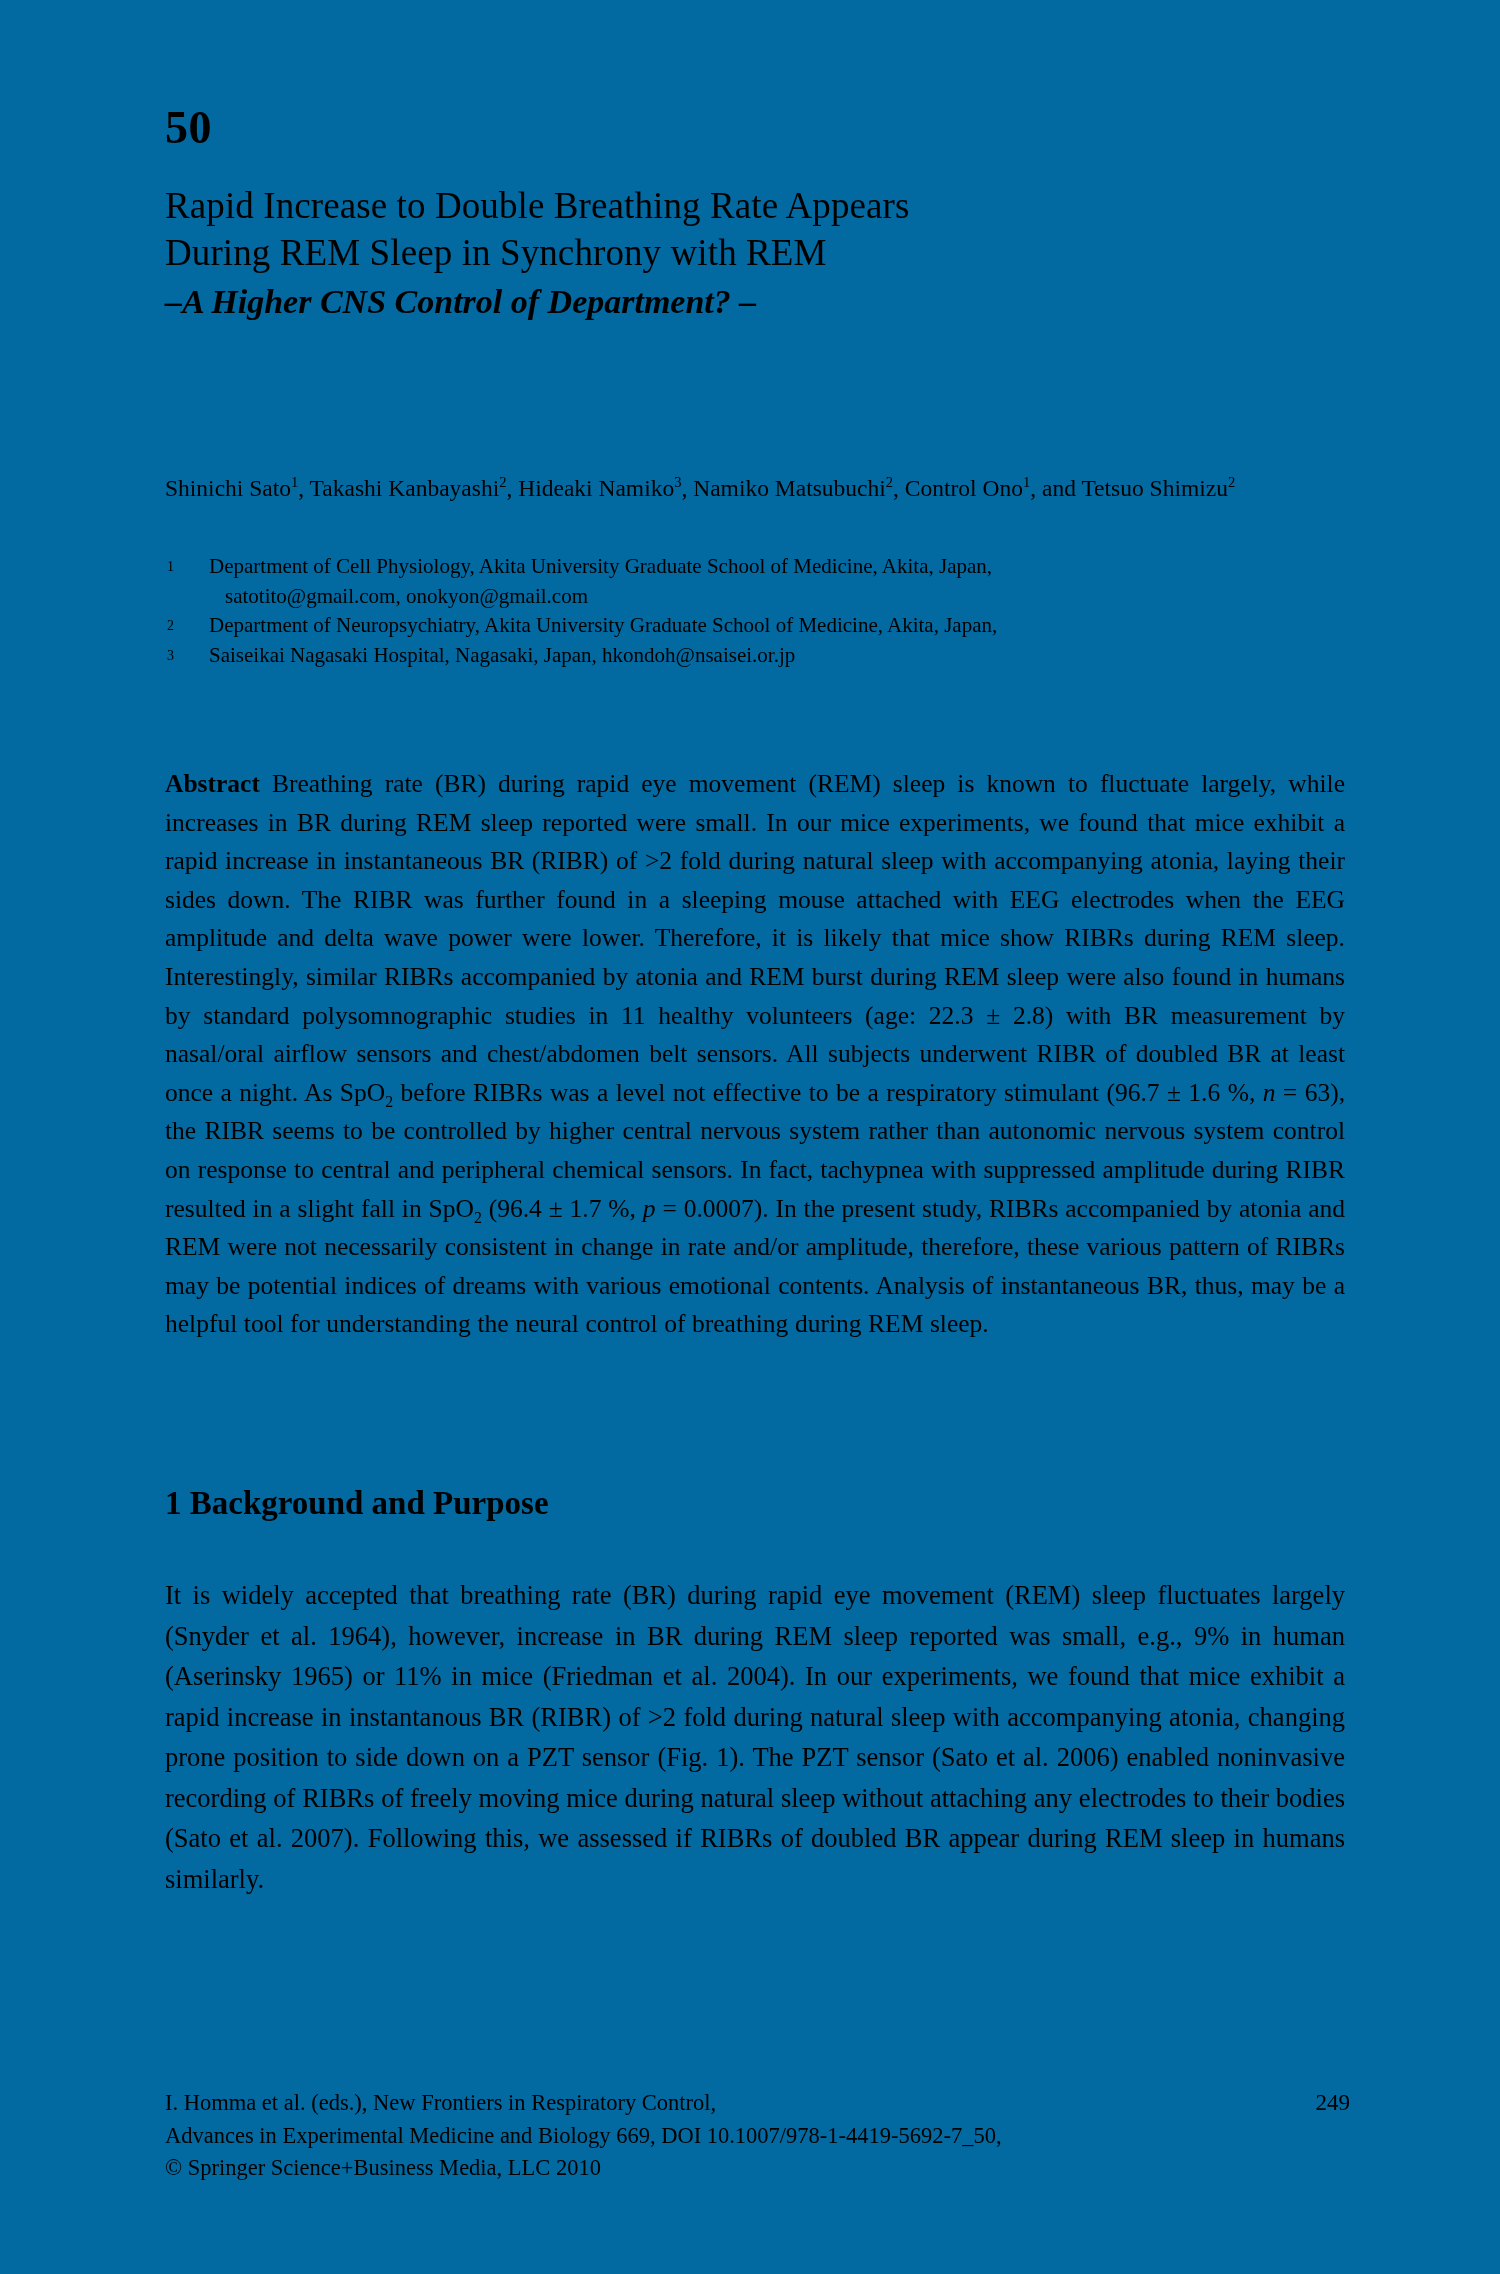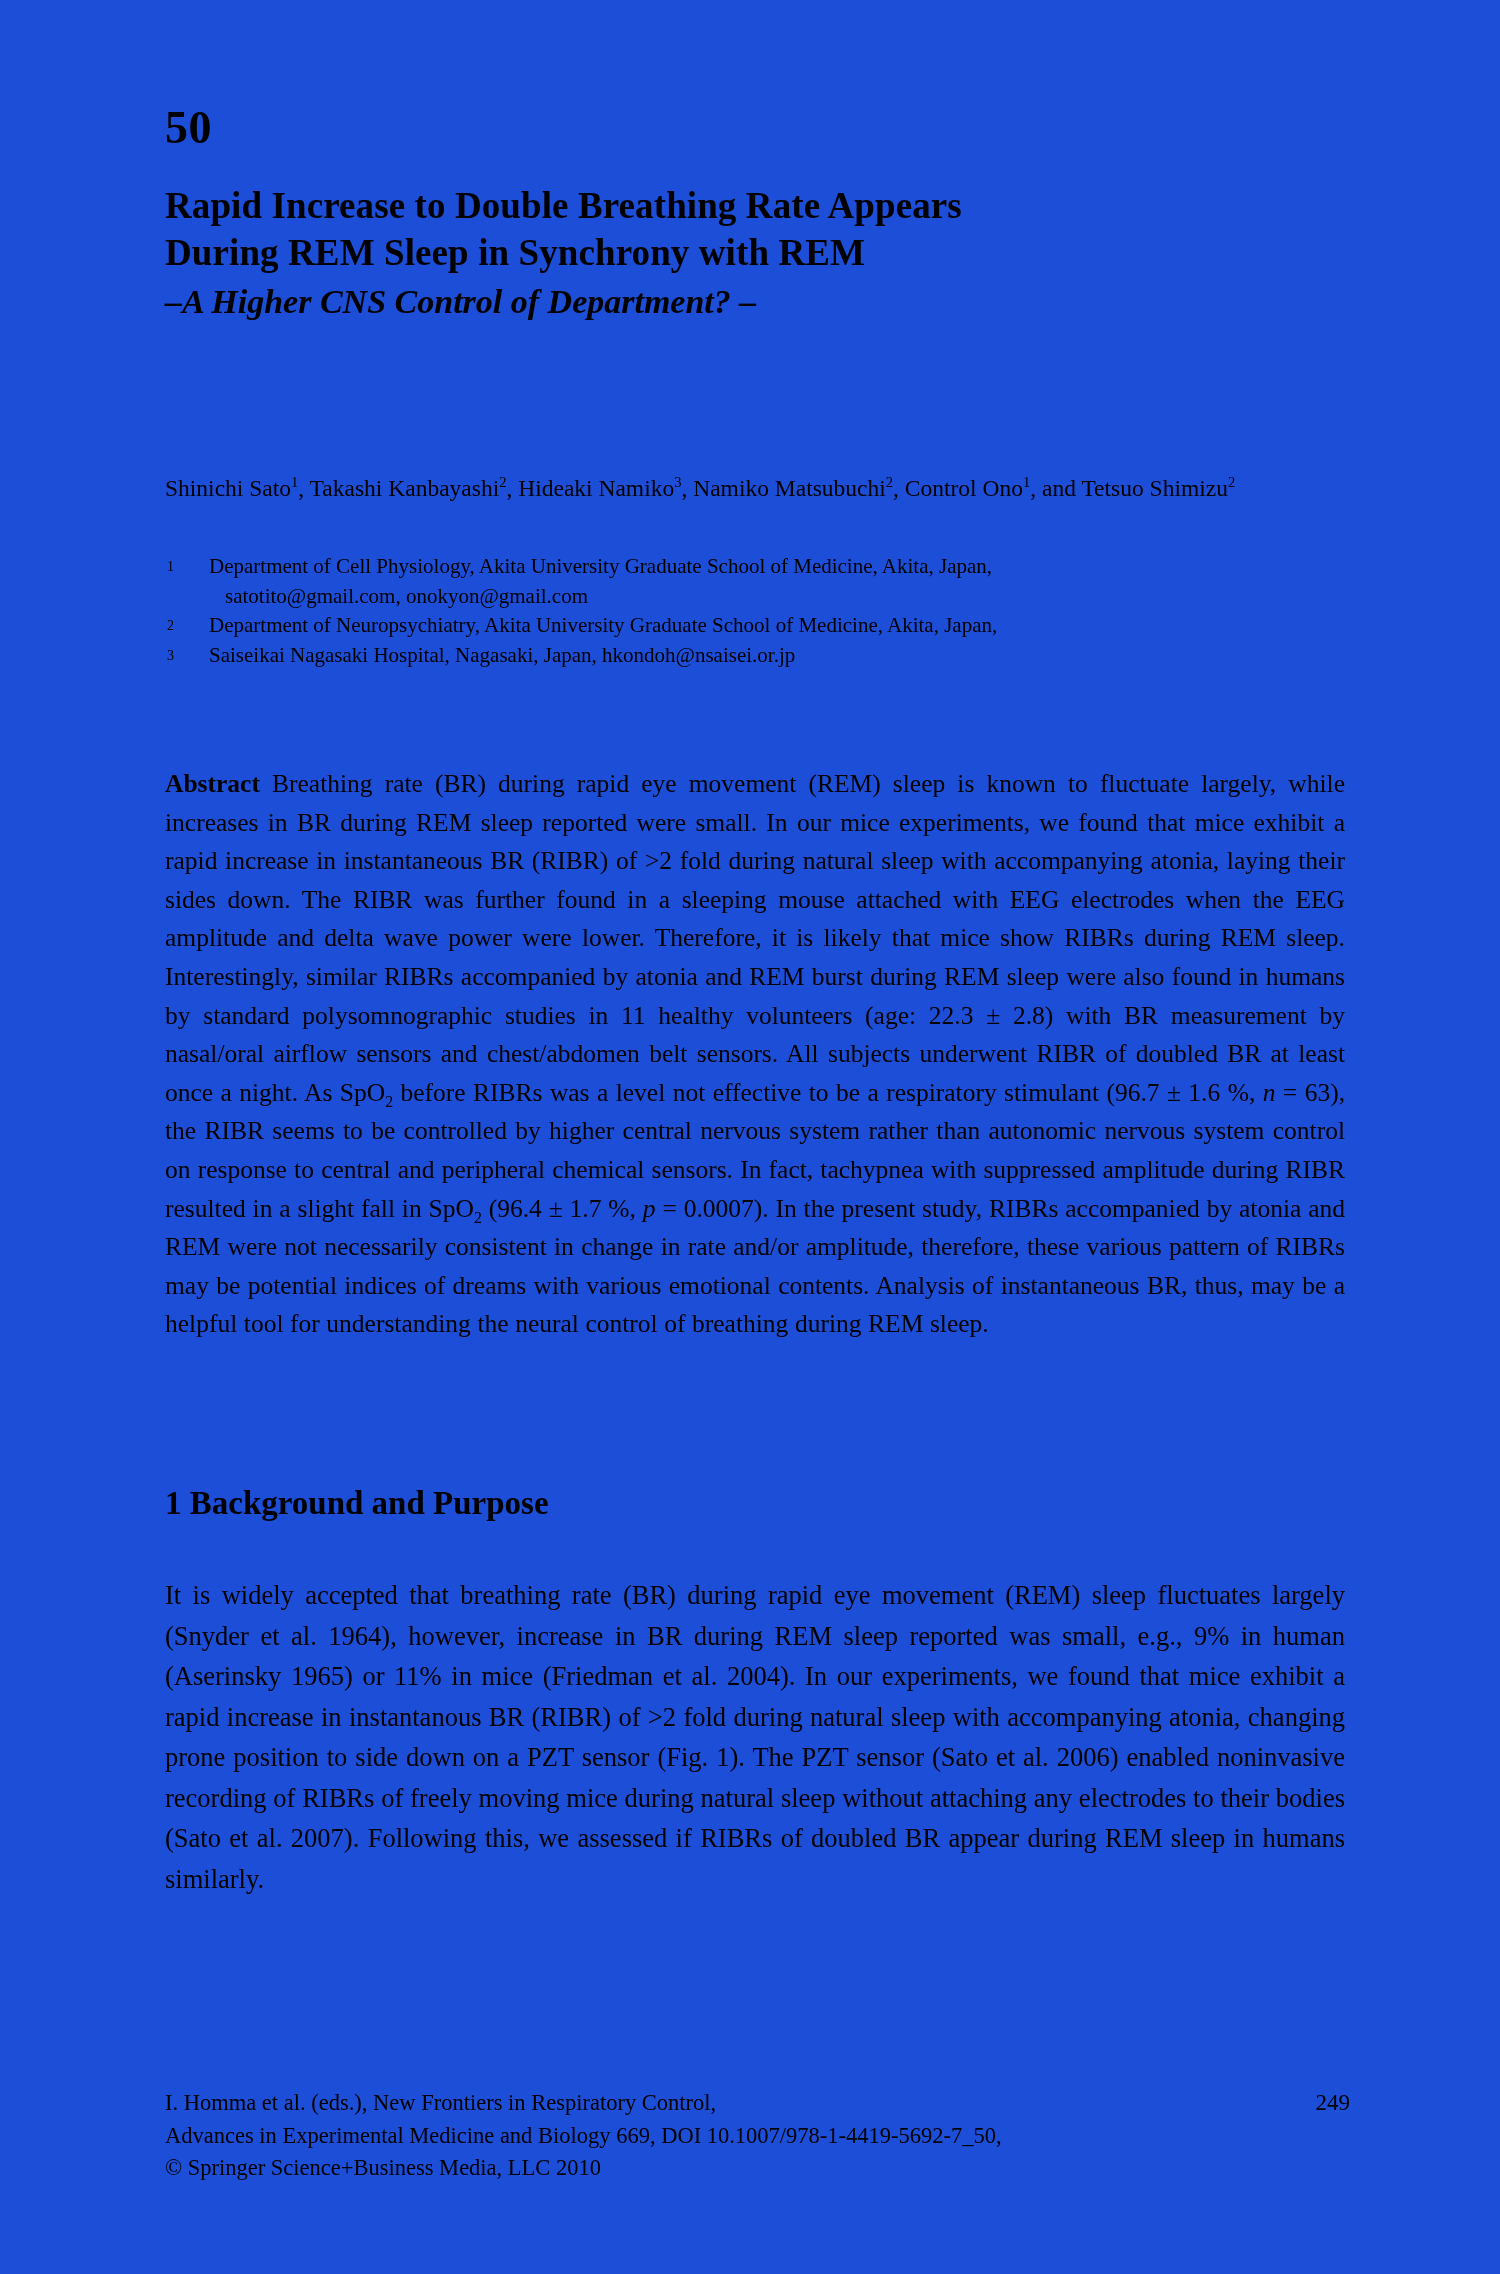--- a/index.html
+++ b/index.html
@@ -9,21 +9,21 @@
     background: #ffffff;
   }
   body {
     font-family: "Liberation Serif", "DejaVu Serif", serif;
     color: #000000;
   }
   .page {
     position: relative;
     width: 1500px;
     height: 2274px;
-    background: #1d4ed8;
+    background: #0369a1;
     overflow: hidden;
   }
   .content {
     position: absolute;
     left: 165px;
     top: 0;
     width: 1180px;
   }
 
   
@@ -39,21 +39,21 @@
 
   
   .title-block {
     position: absolute;
     left: 0;
     top: 182px;
     width: 1180px;
   }
   .title-line {
     font-size: 37px;
-    font-weight: bold;
+    font-weight: normal;
     line-height: 47px;
     letter-spacing: 0.1px;
   }
   .subtitle-line {
     font-size: 34px;
     font-weight: bold;
     font-style: italic;
     line-height: 47px;
     margin-top: 2px;
   }

